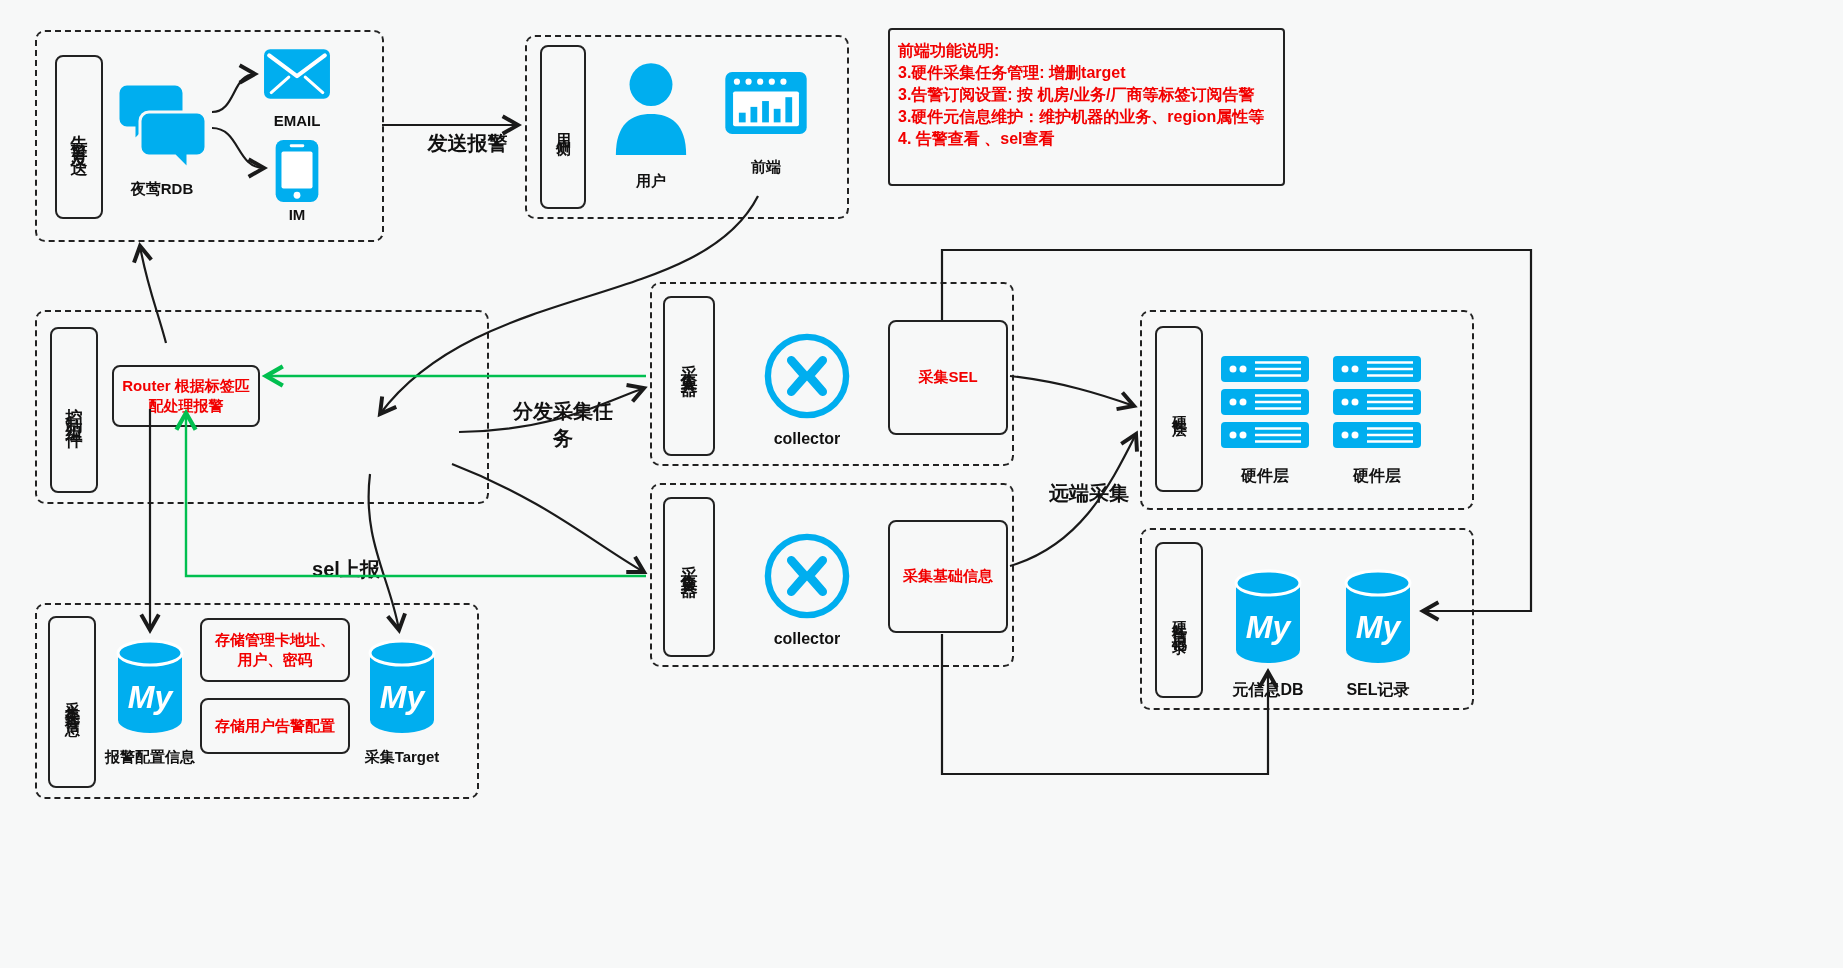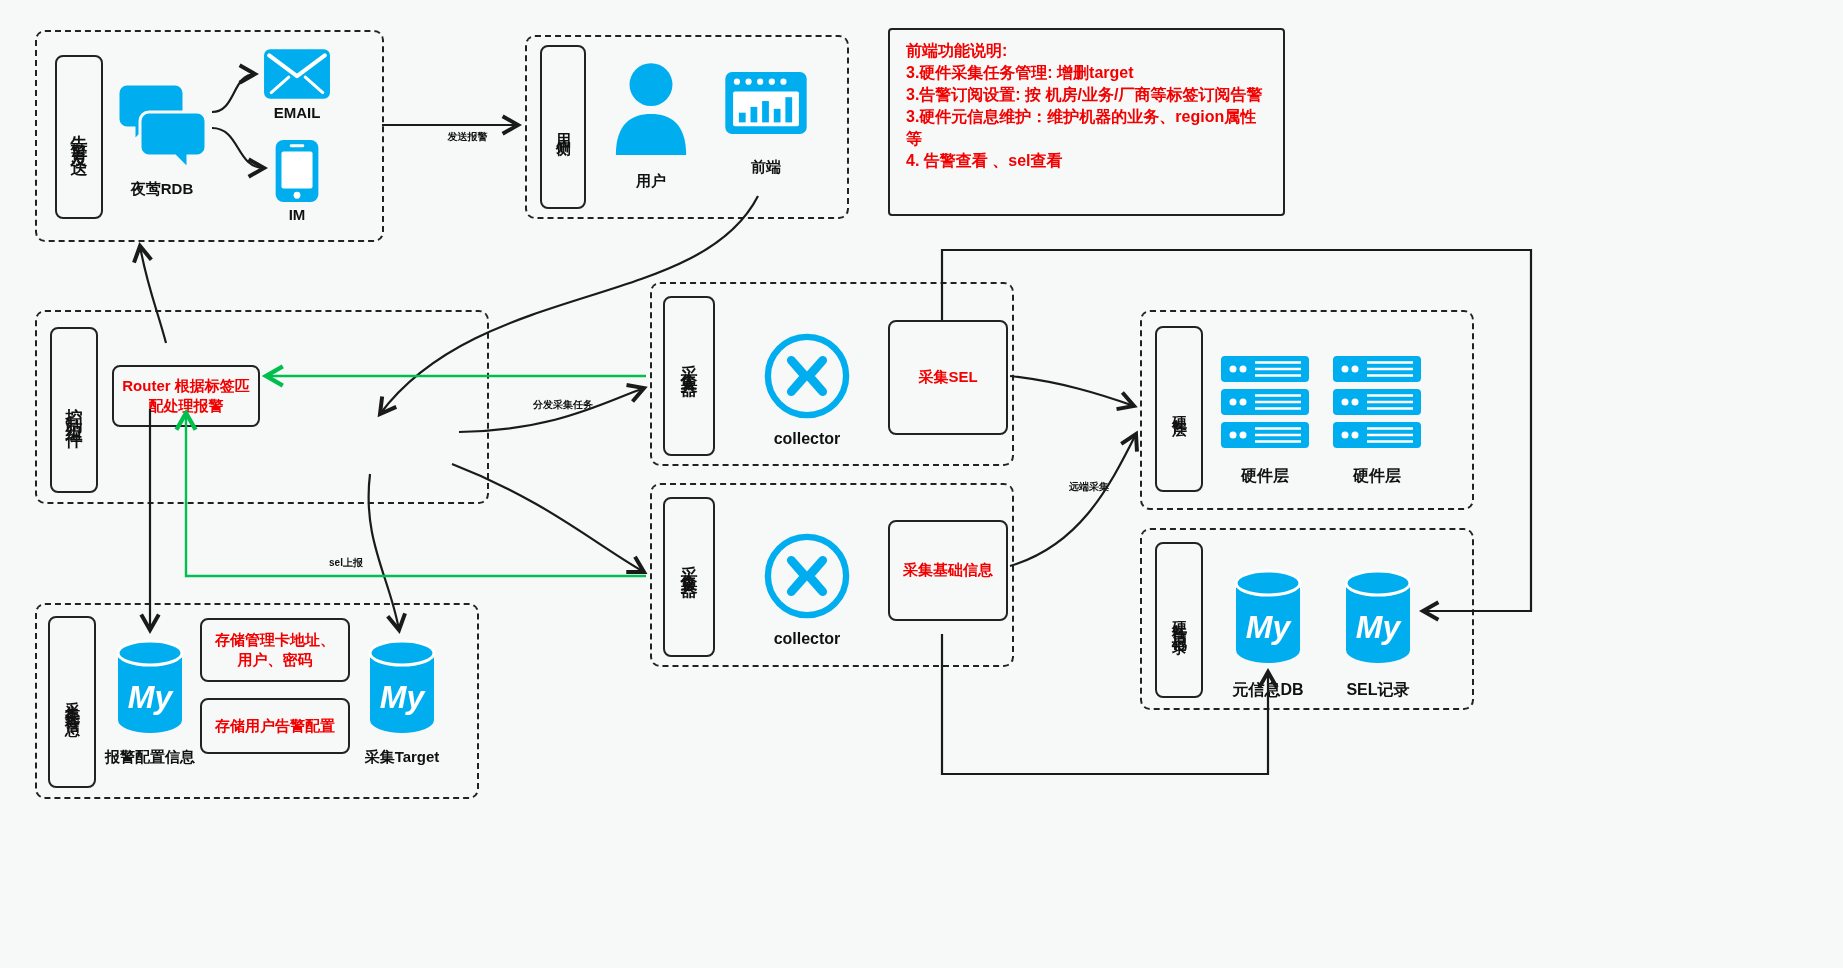--- a/index.html
+++ b/index.html
@@ -15,24 +15,24 @@
     font-weight:bold;font-size:17px;letter-spacing:8px;background:transparent;
   }
   .vlabel.tight{font-size:15px;letter-spacing:4px;}
   .redbox{
     position:absolute;border:2.5px solid #222;border-radius:8px;
     display:flex;align-items:center;justify-content:center;text-align:center;
     color:#F20000;font-weight:bold;font-size:15px;line-height:1.35;padding:4px 8px;box-sizing:border-box;
   }
   .caption{position:absolute;font-weight:bold;font-size:15px;text-align:center;color:#111;}
   .caption.big{font-size:16px;}
-  .edge-label{position:absolute;font-weight:bold;font-size:10px;color:#111;text-align:center;}
+  .edge-label{position:absolute;font-weight:bold;font-size:20px;color:#111;text-align:center;}
   .notes{
-    position:absolute;left:888px;top:28px;width:397px;height:188px;box-sizing:border-box;
-    border:2.5px solid #222;border-radius:4px;padding:10px 16px;
+    position:absolute;left:888px;top:28px;width:397px;height:158px;box-sizing:border-box;
+    border:2.5px solid #222;border-radius:4px;padding:10px 8px;
     color:#F20000;font-weight:bold;font-size:16px;line-height:1.38;
   }
   .icon{position:absolute;}
   .icon svg{display:block;width:100%;height:100%;}
   .rack{position:absolute;display:flex;flex-direction:column;gap:7px;}
   .mysql{position:absolute;}
   .mysql svg{display:block;width:100%;height:100%;}
   .mysql .my{
     position:absolute;left:0;top:42%;width:100%;text-align:center;
     color:#fff;font-weight:bold;font-style:italic;font-size:32px;
@@ -55,21 +55,21 @@
   </div>
   <div class="caption" style="left:108px;top:180px;width:108px">夜莺RDB</div>
 
   <div class="icon" style="left:263px;top:44px;width:68px;height:60px">
     <svg viewBox="0 0 66 56">
       <rect x="1" y="4" width="64" height="48" rx="6" fill="#00AEEF"></rect>
       <path d="M6,10 L33,30 L60,10" fill="none" stroke="#fff" stroke-width="4" stroke-linecap="round" stroke-linejoin="round"></path>
       <path d="M8,46 L25,31 M58,46 L41,31" fill="none" stroke="#fff" stroke-width="3" stroke-linecap="round"></path>
     </svg>
   </div>
-  <div class="caption" style="left:263px;top:104px;width:68px">EMAIL</div>
+  <div class="caption" style="left:263px;top:112px;width:68px">EMAIL</div>
 
   <div class="icon" style="left:272px;top:138px;width:50px;height:66px">
     <svg viewBox="0 0 50 68">
       <rect x="3" y="2" width="44" height="64" rx="8" fill="#00AEEF"></rect>
       <line x1="19" y1="8" x2="31" y2="8" stroke="#fff" stroke-width="3" stroke-linecap="round"></line>
       <rect x="9" y="14" width="32" height="38" rx="2" fill="#fff"></rect>
       <circle cx="25" cy="59" r="3.5" fill="#fff"></circle>
     </svg>
   </div>
   <div class="caption" style="left:272px;top:206px;width:50px">IM</div>
@@ -130,21 +130,21 @@
   <div class="dashed-group" style="left:650px;top:483px;width:360px;height:180px"></div>
   <div class="vlabel" style="left:663px;top:497px;width:48px;height:156px">采集器B</div>
   <div class="icon" style="left:763px;top:532px;width:88px;height:88px">
     <svg viewBox="0 0 90 90">
       <circle cx="45" cy="45" r="40" fill="none" stroke="#00AEEF" stroke-width="6.5"></circle>
       <path d="M29,29 L43,45 L29,61" fill="none" stroke="#00AEEF" stroke-width="9" stroke-linecap="round" stroke-linejoin="round"></path>
       <path d="M61,29 L47,45 L61,61" fill="none" stroke="#00AEEF" stroke-width="9" stroke-linecap="round" stroke-linejoin="round"></path>
     </svg>
   </div>
   <div class="caption big" style="left:763px;top:630px;width:88px">collector</div>
-  <div class="redbox" style="left:888px;top:520px;width:120px;height:101px">采集基础信息</div>
+  <div class="redbox" style="left:888px;top:520px;width:120px;height:113px">采集基础信息</div>
 
   <div class="dashed-group" style="left:1140px;top:310px;width:330px;height:196px"></div>
   <div class="vlabel tight" style="left:1155px;top:326px;width:44px;height:162px">硬件层</div>
 
   <div class="rack" style="left:1220px;top:356px">
     <svg width="90" height="26" viewBox="0 0 88 26">
         <rect width="88" height="26" rx="4" fill="#00AEEF"></rect>
         <line x1="34" y1="6.5" x2="80" y2="6.5" stroke="#fff" stroke-width="2.5"></line>
         <line x1="34" y1="13" x2="80" y2="13" stroke="#fff" stroke-width="2.5"></line>
         <line x1="34" y1="19.5" x2="80" y2="19.5" stroke="#fff" stroke-width="2.5"></line>

